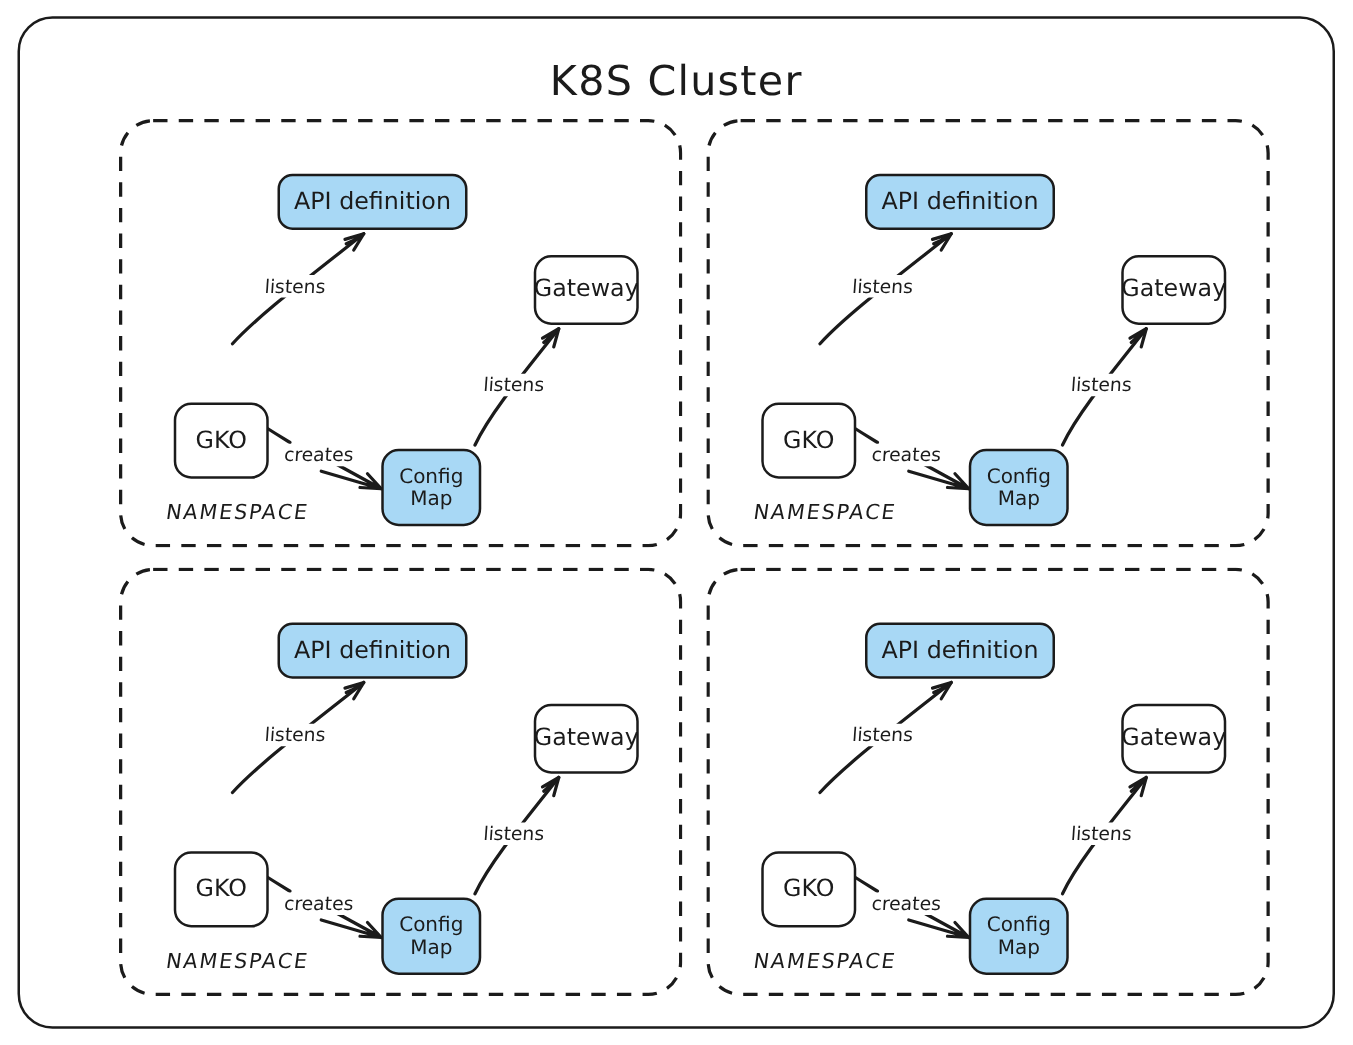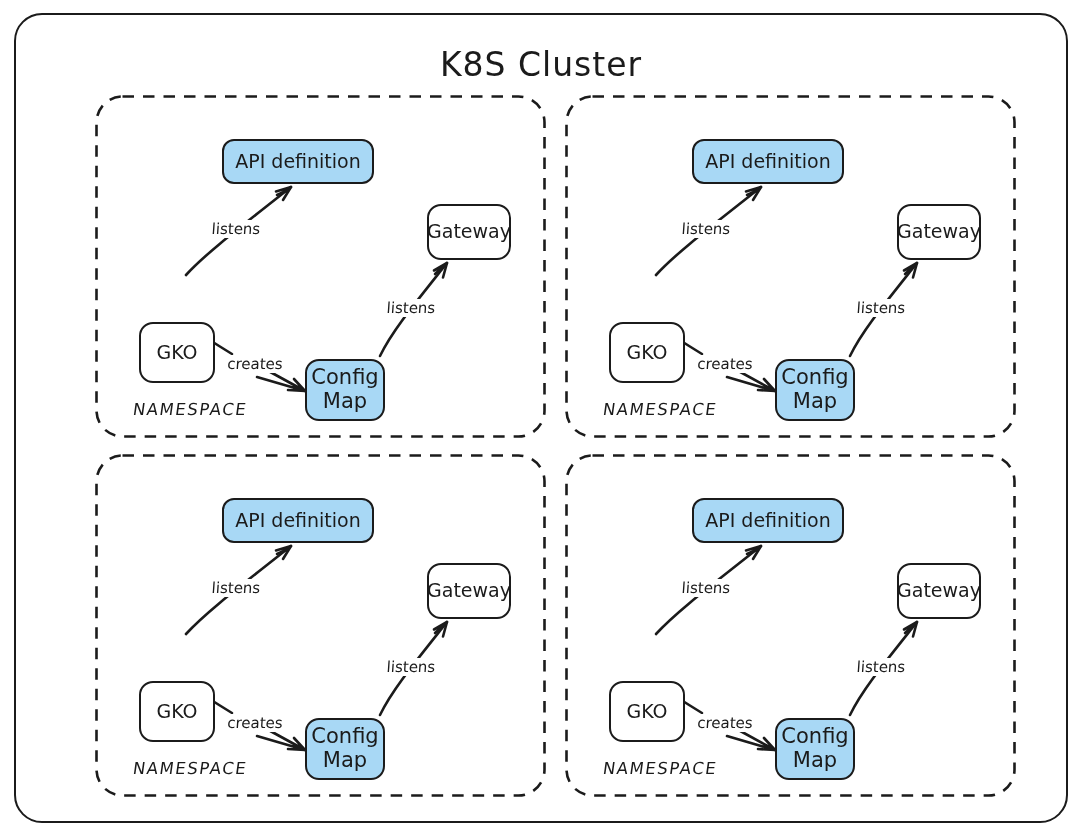--- a/index.html
+++ b/index.html
@@ -29,21 +29,21 @@
   .node{
     position:absolute;z-index:3;box-sizing:border-box;
     border:2.6px solid #1b1b1b;border-radius:14px;
     display:flex;align-items:center;justify-content:center;text-align:center;
     font-size:19px;line-height:1.12;background:#ffffff;
   }
   .node.blue{background:#a8d8f5;}
   .node-api{left:127px;top:44px;width:152px;height:45px;border-radius:12px;}
   .node-gateway{left:322px;top:109px;width:84px;height:56px;margin-left:10px;}
   .node-gko{left:44px;top:183px;width:76px;height:61px;margin-top:44px;}
-  .node-config{left:210px;top:264px;width:80px;height:62px;font-size:21px;padding:2px 10px;}
+  .node-config{left:210px;top:264px;width:80px;height:62px;font-size:16px;padding:2px 10px;}
   
   .edge-label{
     position:absolute;z-index:2;background:#ffffff;padding:0 3px;
     font-size:15px;color:#1b1b1b;transform:translate(-50%,-50%) skewX(-4deg);white-space:nowrap;
   }
   .lbl-listens-1{left:141px;top:134px;}
   .lbl-creates{left:160px;top:269px;}
   .lbl-listens-2{left:316px;top:213px;}
   
   .ns-caption{

